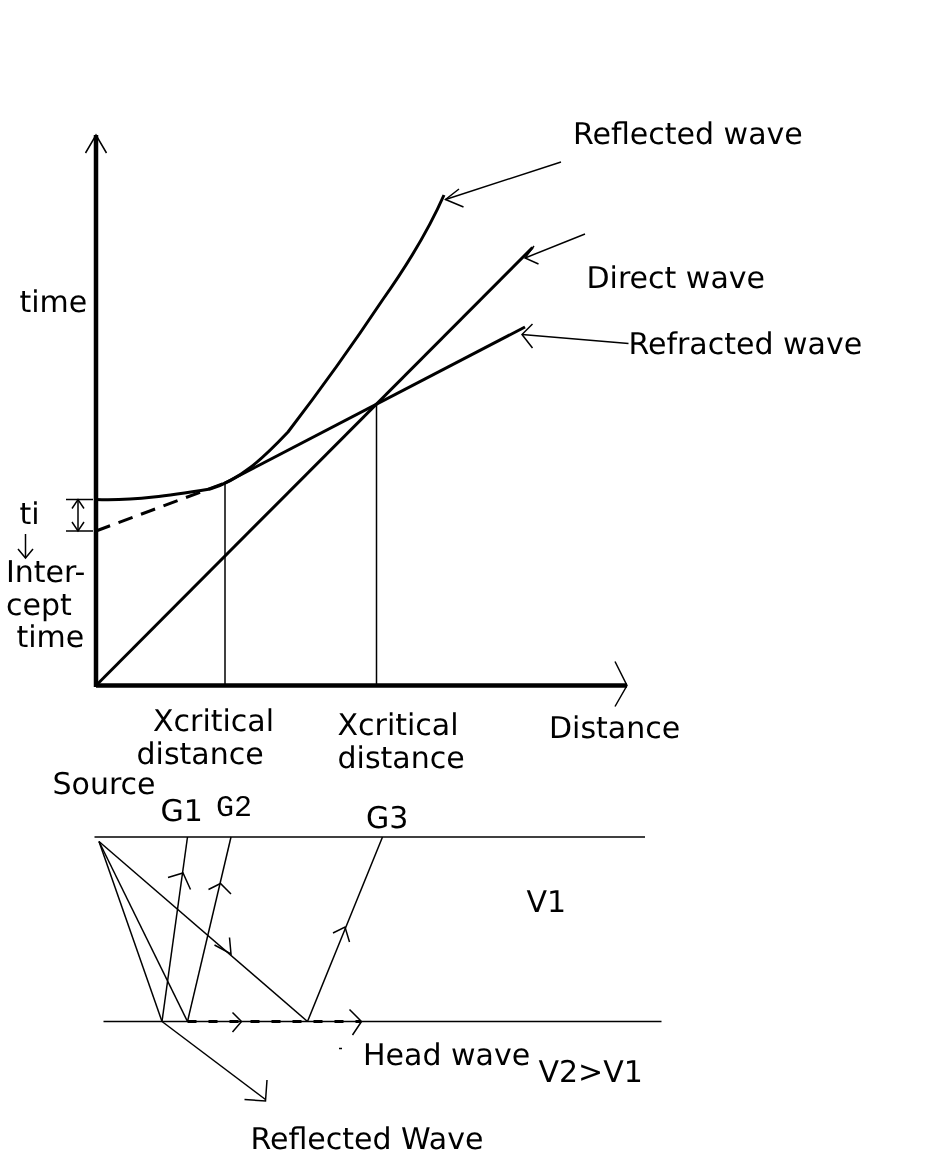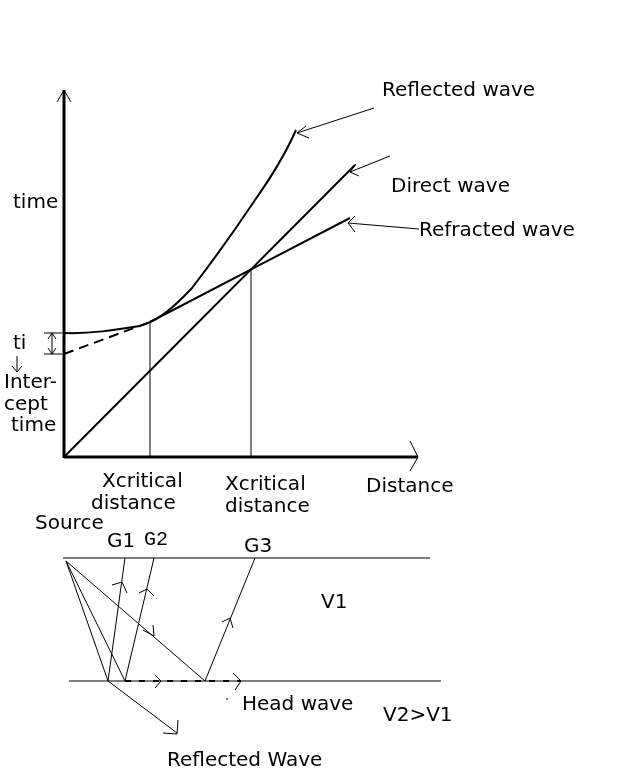--- a/index.html
+++ b/index.html
@@ -80,16 +80,16 @@
 <div class="lbl" style="left:225px;top:472px;">Xcritical</div>
 <div class="lbl" style="left:225px;top:494px;">distance</div>
 <div class="lbl" style="left:382px;top:78px;">Reflected wave</div>
 <div class="lbl" style="left:391px;top:145px;margin-top:29px;">Direct wave</div>
 <div class="lbl" style="left:419px;top:218px;">Refracted wave</div>
 
 <div class="lbl" style="left:35px;top:511px;">Source</div>
 <div class="lbl" style="left:107px;top:529px;text-align:center;">G1</div>
 <div class="lbl" style="left:144px;top:529px;font-family:Liberation Mono, monospace;">G2</div>
 <div class="lbl" style="left:244px;top:534px;">G3</div>
-<div class="lbl" style="left:321px;top:590px;">V1</div>
+<div class="lbl" style="left:351px;top:590px;">V1</div>
 <div class="lbl" style="left:242px;top:692px;">Head wave</div>
-<div class="lbl" style="left:359px;top:703px;margin-left:24px;">V2&gt;V1</div>
+<div class="lbl" style="left:359px;top:703px;">V2&gt;V1</div>
 <div class="lbl" style="left:167px;top:748px;">Reflected Wave</div>
 
 </body></html>

